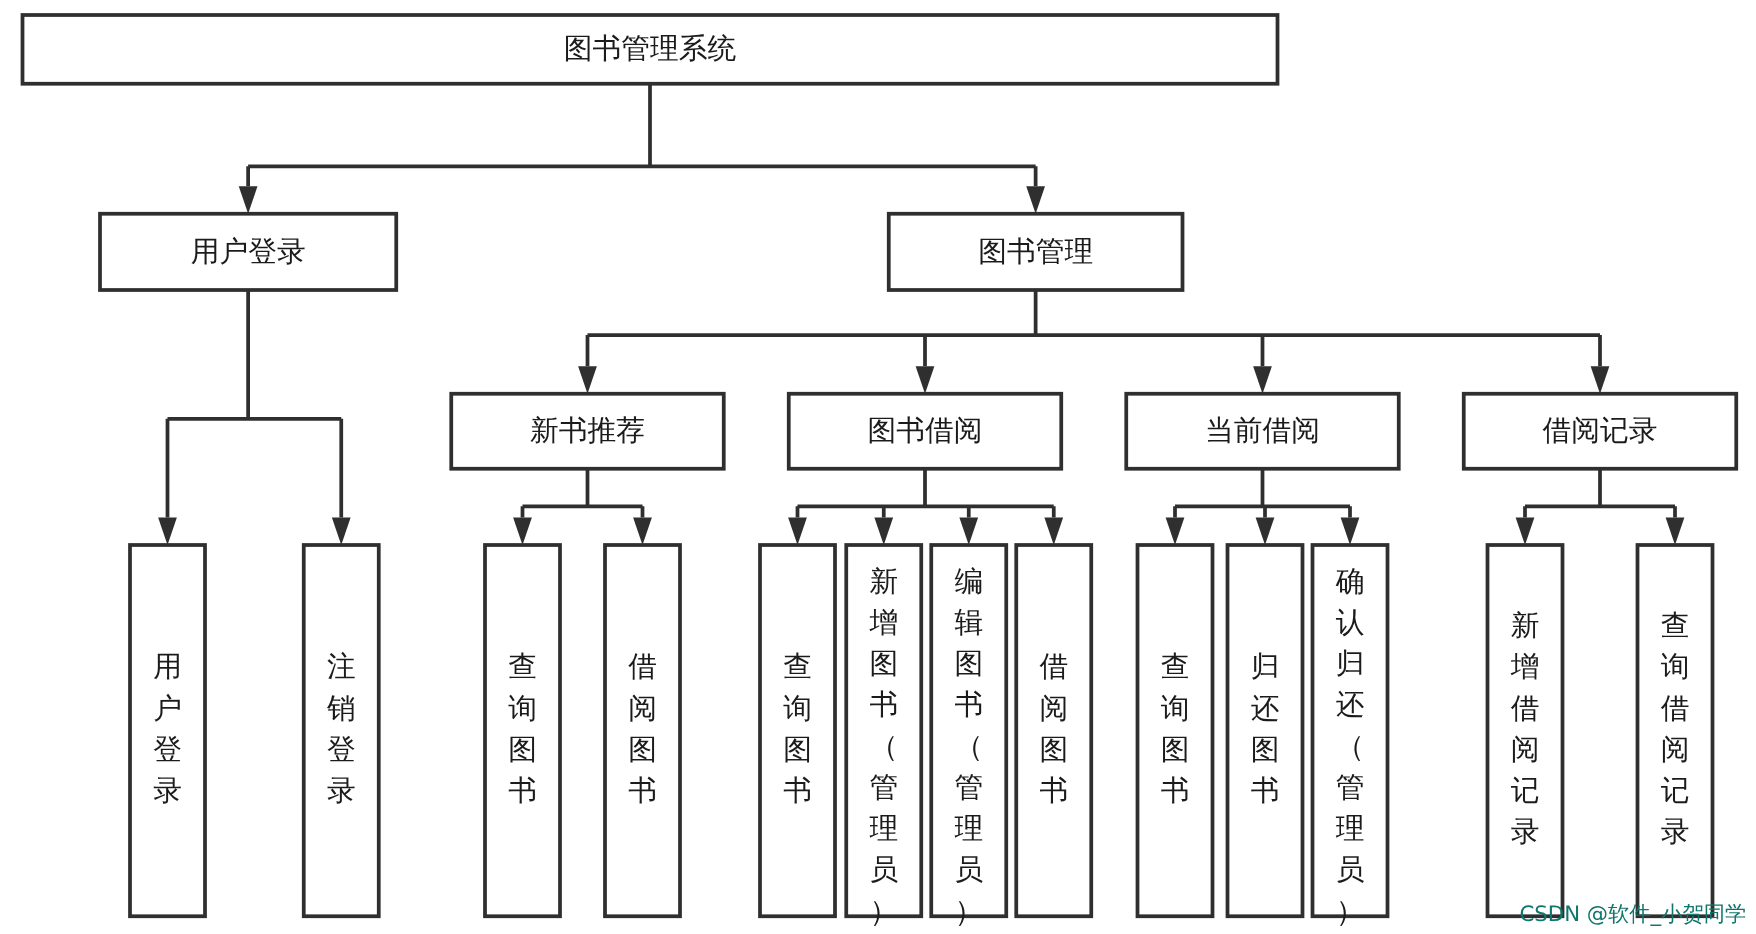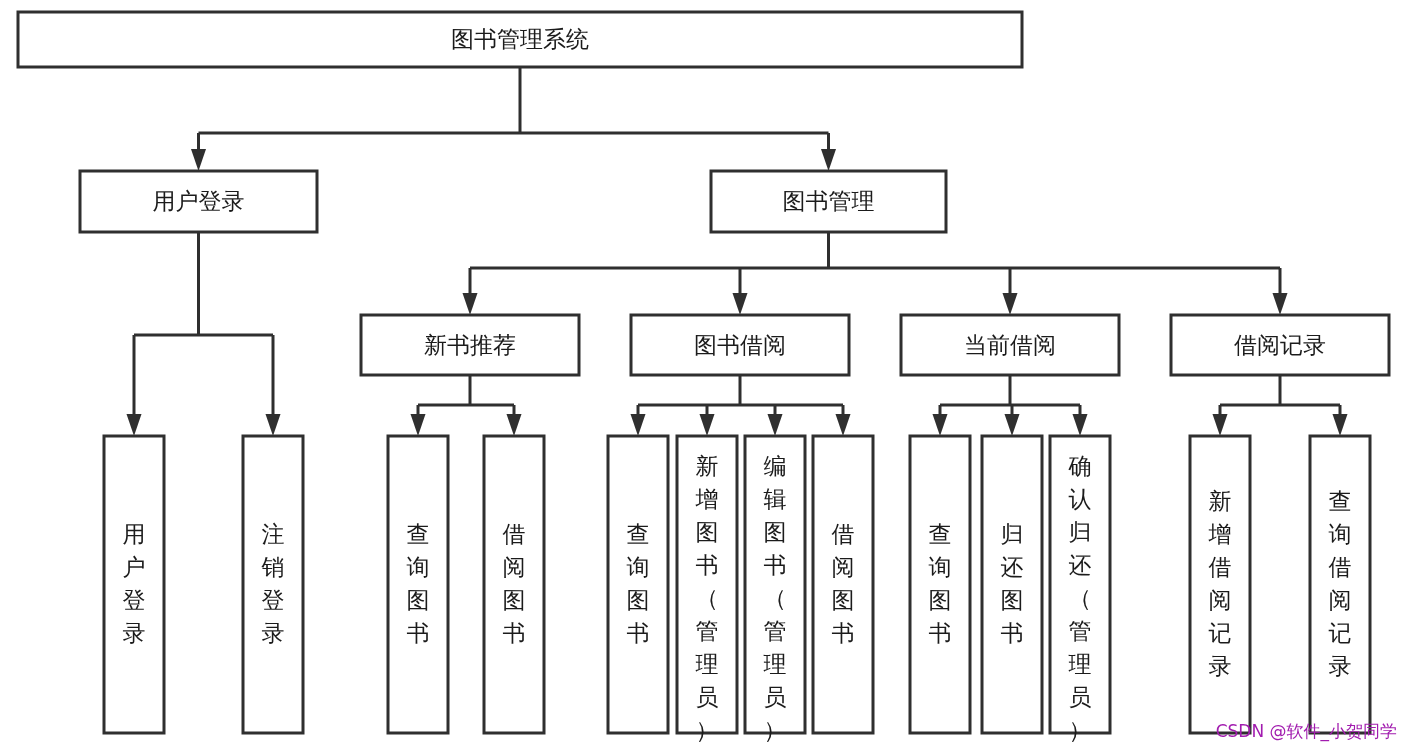--- a/index.html
+++ b/index.html
@@ -54,21 +54,21 @@
   .link-arrow {
     fill: #2f2f2f;
     stroke: none;
   }
   .watermark {
     position: absolute;
     right: 8px;
     bottom: 4px;
     font-family: "DejaVu Sans", "Liberation Sans", sans-serif;
     font-size: 17px;
-    color: #a21caf;
+    color: #0f766e;
     white-space: nowrap;
     user-select: none;
   }
 </style>
 </head>
 <body>
 
 <div id="diagram-root">
   <svg class="tree-canvas" viewBox="0 0 1405 747">
     <g id="edge-layer">

